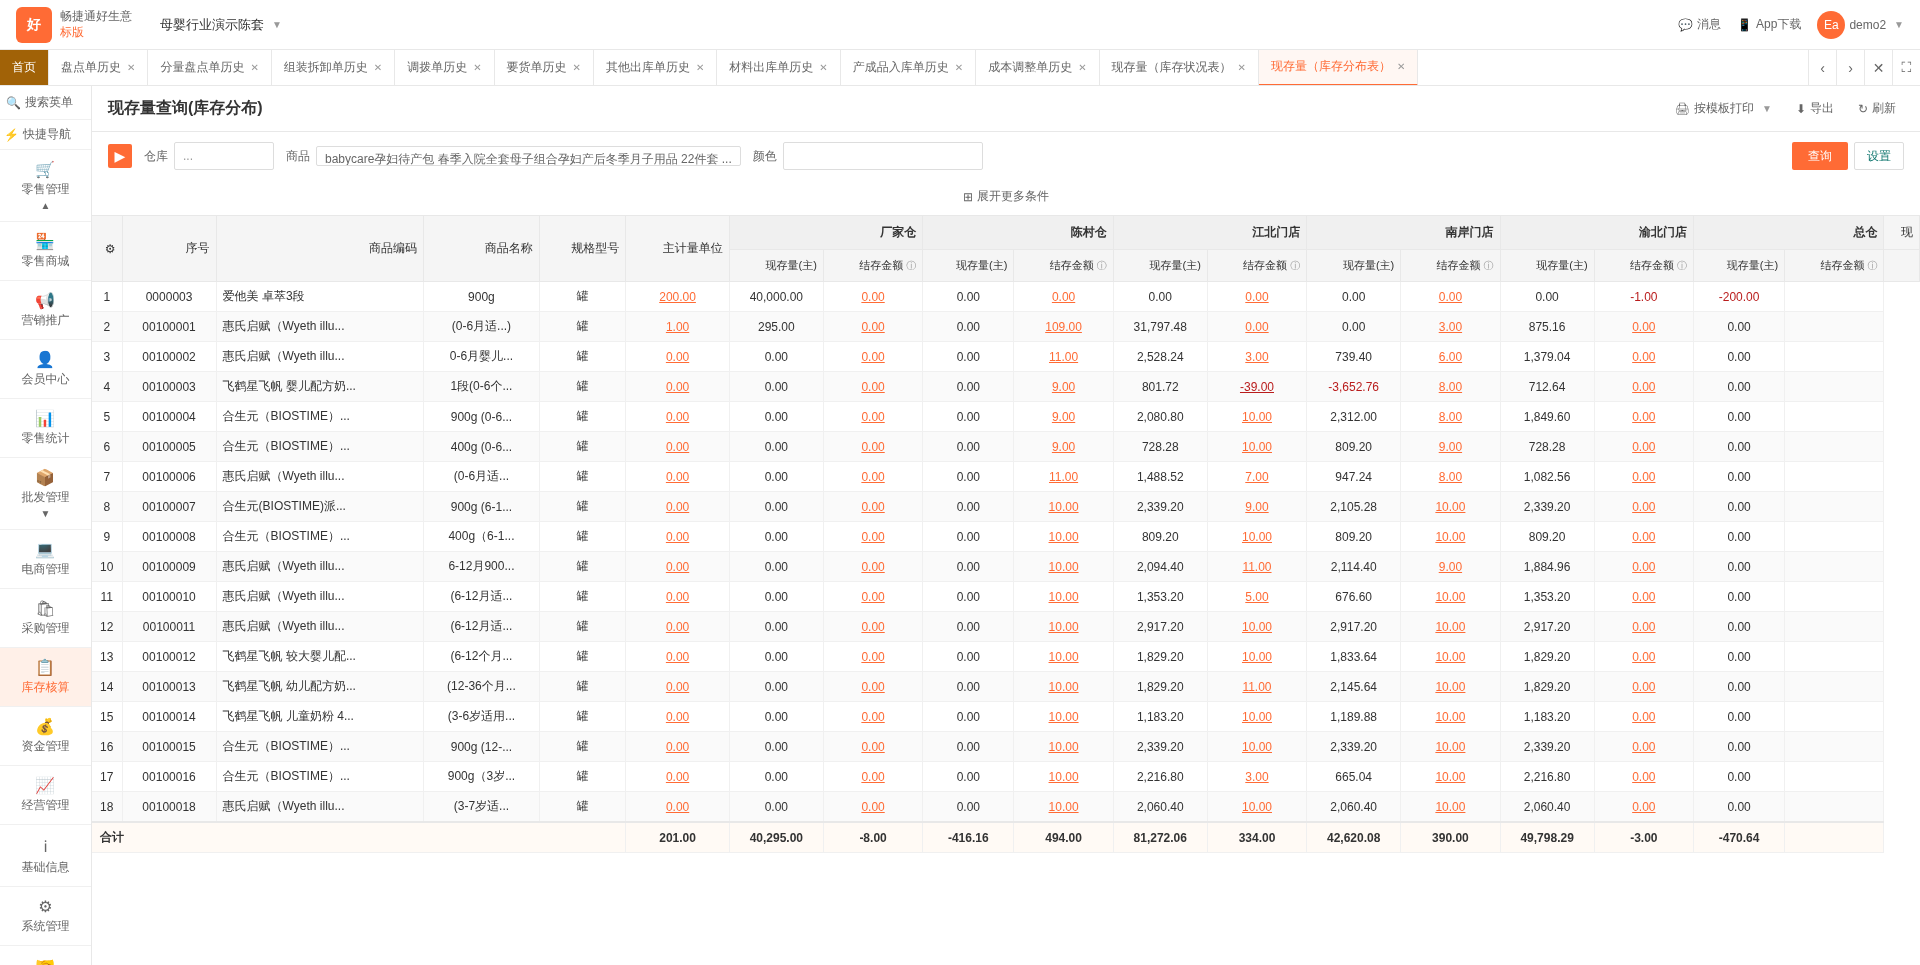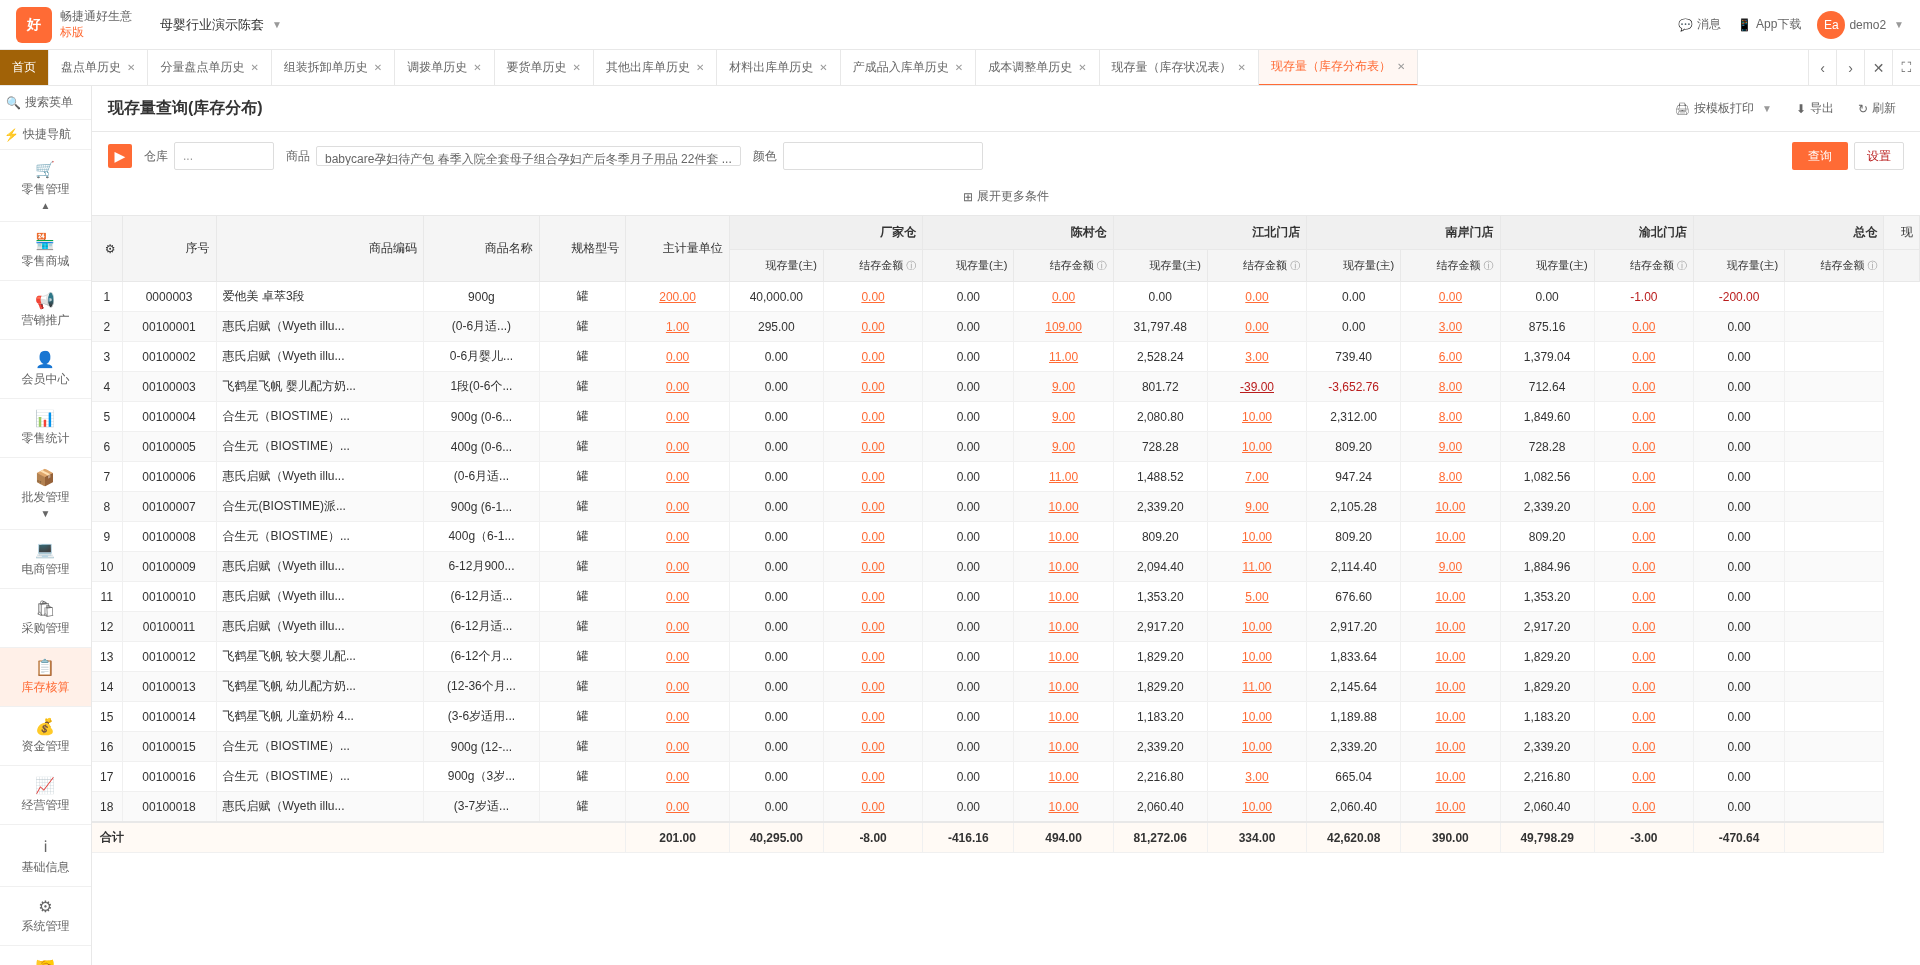--- a/index.html
+++ b/index.html
@@ -47,21 +47,21 @@
     
     .filter-area { background: #fff; padding: 10px 16px; border-bottom: 1px solid #e8e8e8; display: flex; align-items: center; gap: 12px; flex-wrap: wrap; }
     .filter-row { display: flex; align-items: center; gap: 12px; width: 100%; }
     .filter-expand-btn { width: 24px; height: 24px; background: #ff6b35; color: #fff; border: none; cursor: pointer; font-size: 14px; display: flex; align-items: center; justify-content: center; border-radius: 2px; flex-shrink: 0; }
     .filter-field { display: flex; align-items: center; gap: 6px; }
     .filter-label { color: #666; font-size: 12px; white-space: nowrap; }
     .filter-input { border: 1px solid #ddd; padding: 4px 8px; height: 28px; min-width: 80px; font-size: 12px; border-radius: 2px; display: flex; align-items: center; }
     .filter-input-wide { min-width: 400px; background: #fff; border: 1px solid #ddd; padding: 4px 8px; height: 20px; font-size: 12px; border-radius: 2px; color: #666; white-space: nowrap; overflow: hidden; text-overflow: ellipsis; }
     .filter-btn-group { display: flex; gap: 6px; margin-left: auto; border-radius: 10px; }
     .btn-orange { background: #ff6b35; color: #fff; border: none; padding: 5px 16px; cursor: pointer; font-size: 12px; border-radius: 2px; height: 28px; }
-    .btn-white { background: #fff; color: #b91c1c; border: 1px solid #ddd; padding: 5px 12px; cursor: pointer; font-size: 12px; border-radius: 2px; height: 28px; }
+    .btn-white { background: #fff; color: #0f766e; border: 1px solid #ddd; padding: 5px 12px; cursor: pointer; font-size: 12px; border-radius: 2px; height: 28px; }
     .expand-more { display: flex; align-items: center; gap: 4px; color: #666; cursor: pointer; font-size: 12px; width: 100%; justify-content: center; margin-top: 6px; }
 
     
     .table-container { flex: 1; overflow: auto; background: #fff; margin: 0; }
     table { width: 100%; border-collapse: collapse; font-size: 12px; }
     thead th { background: #f5f5f5; padding: 8px 6px; text-align: right; border-right: 1px solid #e8e8e8; border-bottom: 1px solid #e8e8e8; color: #333; font-weight: normal; white-space: nowrap; position: sticky; top: 0; z-index: 10; }
     thead th.group-header { background: #f0f0f0; font-weight: bold; }
     tbody td { padding: 6px; text-align: center; border-right: 1px solid #f0f0f0; border-bottom: 1px solid #f0f0f0; white-space: nowrap; color: #333; }
     tbody td.text-left { text-align: left; }
     .text-orange { color: #ff6b35; }

